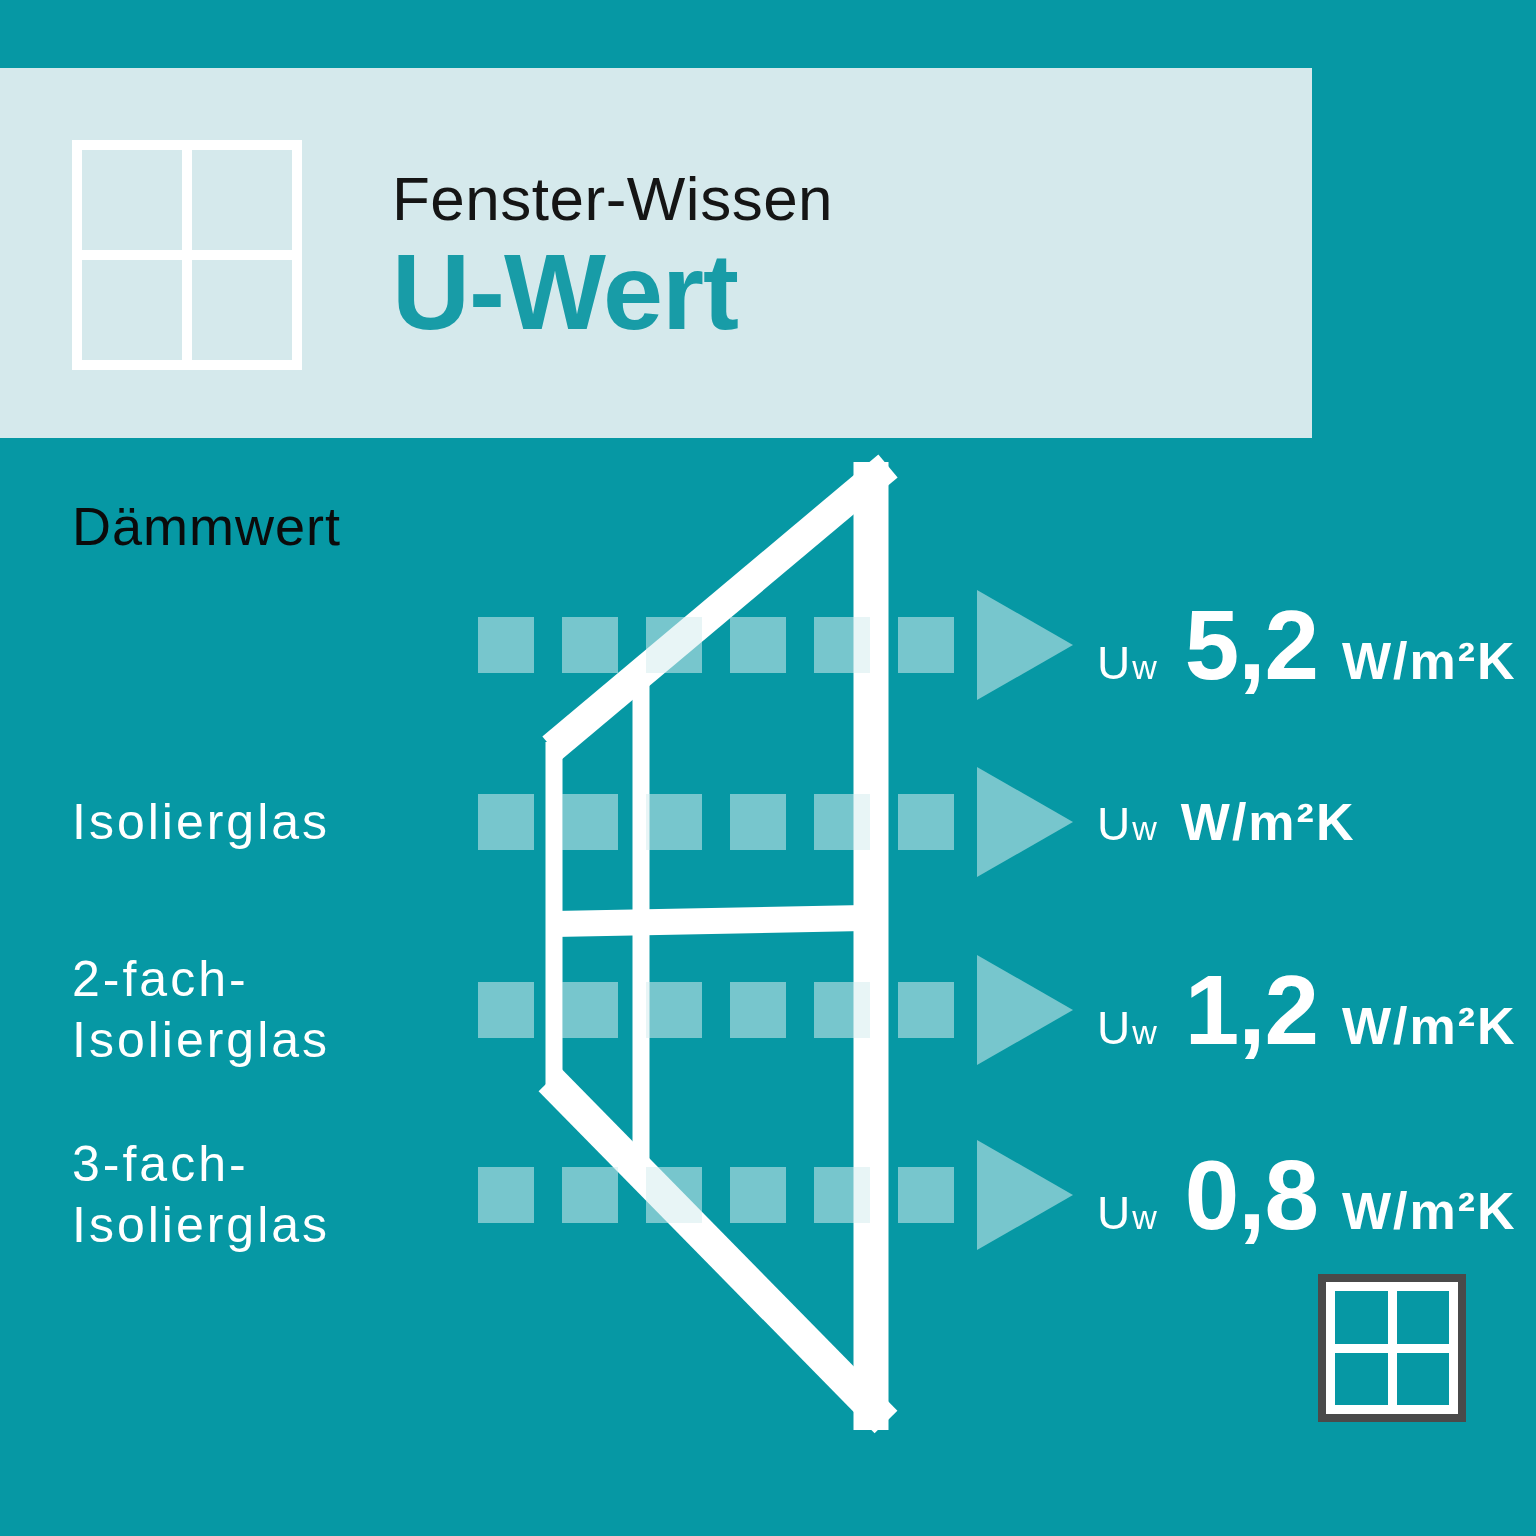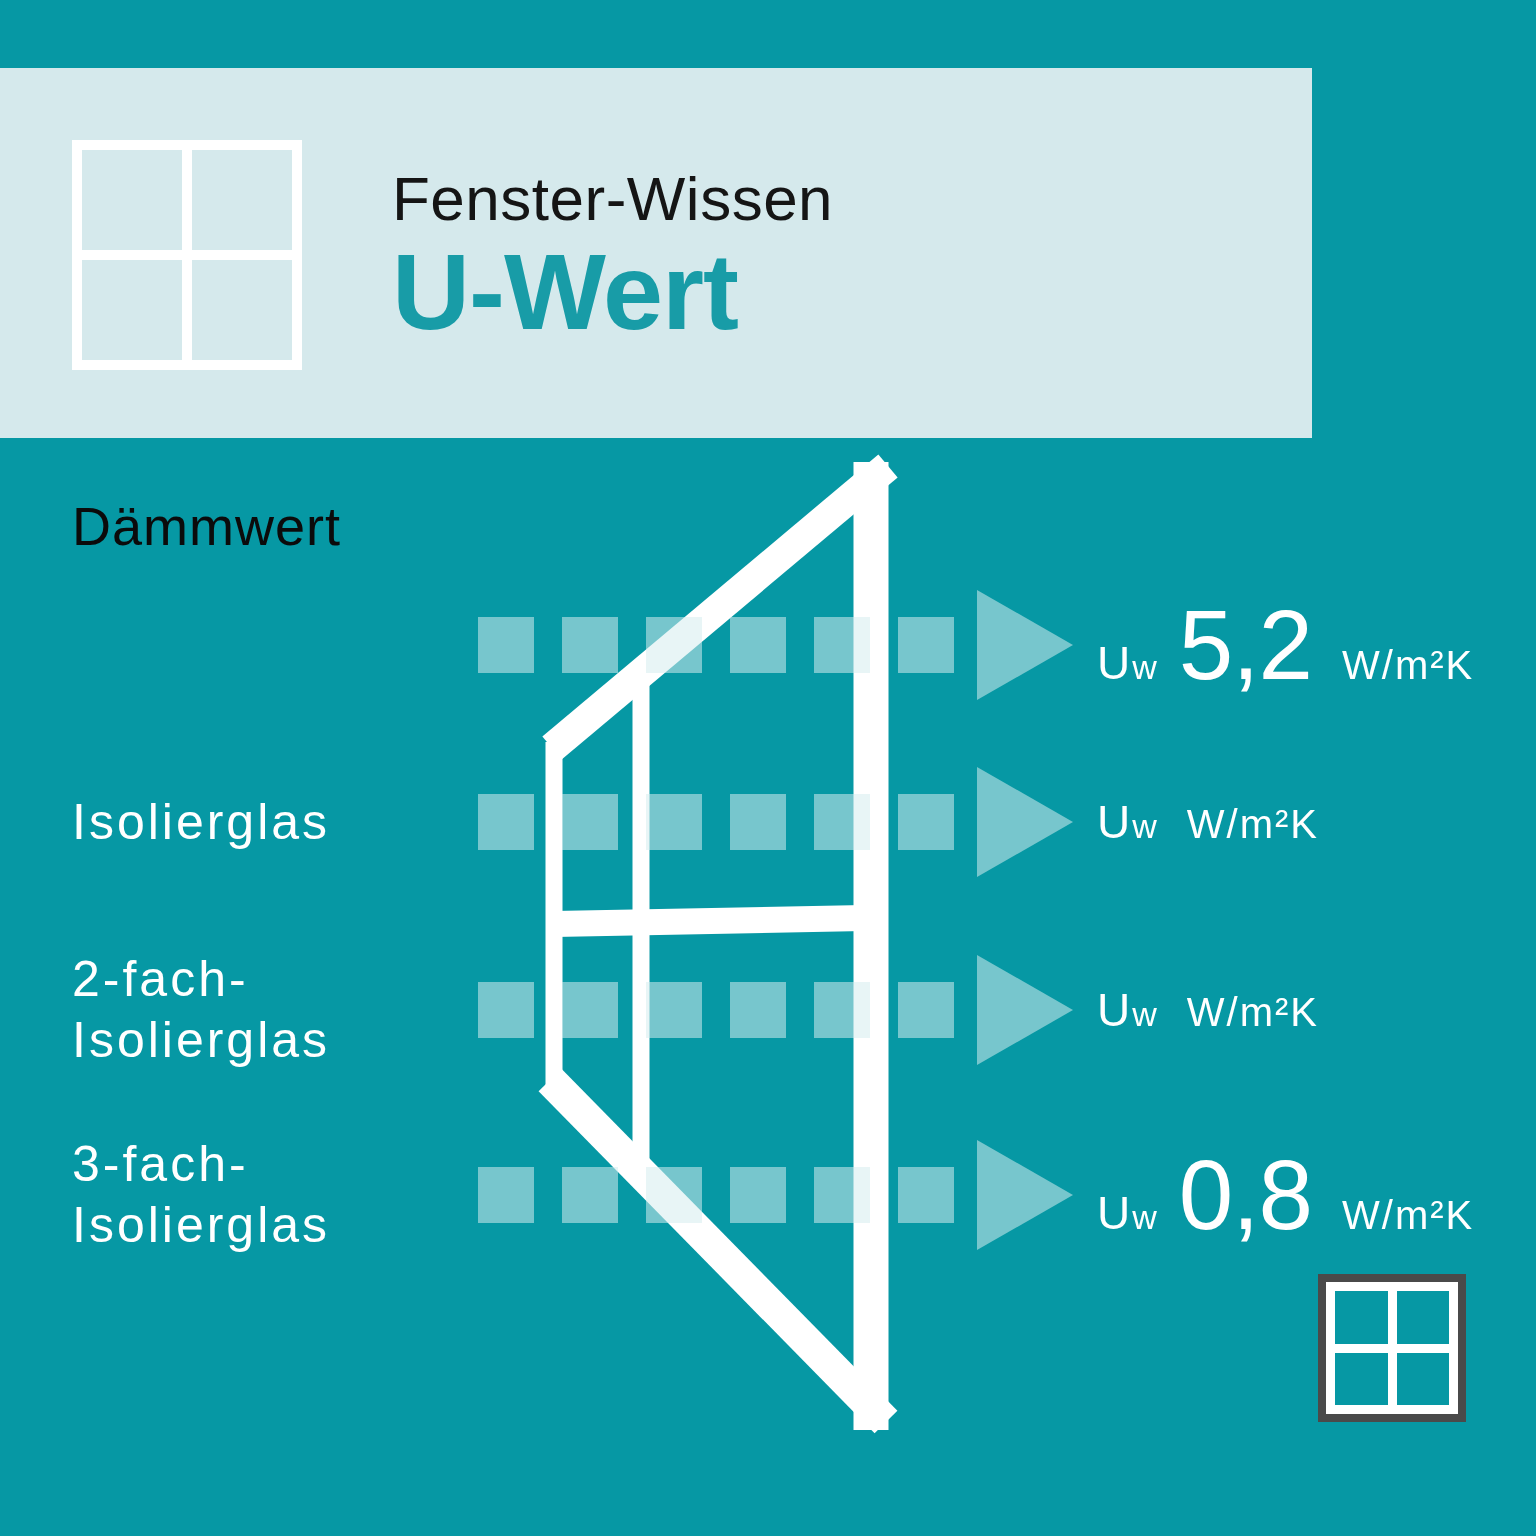--- a/index.html
+++ b/index.html
@@ -54,22 +54,22 @@
     width:0;height:0;
     border-top:55px solid transparent;border-bottom:55px solid transparent;
     border-left:96px solid var(--flow,rgba(214,236,238,0.55));
   }
   .value{
     position:absolute;left:1097px;transform:translateY(-50%);z-index:2;
     display:flex;align-items:baseline;color:#ffffff;white-space:nowrap;
   }
   .value .u-sym{font-size:46px;font-weight:300;line-height:1;}
   .value .u-sub{font-size:34px;font-weight:300;line-height:1;margin-left:2px;}
-  .value .num{font-size:98px;font-weight:400;line-height:1;margin-left:22px;letter-spacing:-1px;}
-  .value .unit{font-size:40px;font-weight:400;line-height:1;margin-left:30px;letter-spacing:2px;}
+  .value .num{font-size:98px;font-weight:700;line-height:1;margin-left:28px;letter-spacing:-1px;}
+  .value .unit{font-size:52px;font-weight:700;line-height:1;margin-left:24px;letter-spacing:2px;}
 
   .r1{top:645px;} .r2{top:822px;} .r3{top:1010px;} .r4{top:1195px;}
 
   
   .logo{
     position:absolute;left:1318px;top:1274px;width:148px;height:148px;z-index:2;
     background:#ffffff;box-sizing:border-box;
     border:8px solid var(--logoframe,#4A4A4A);padding:9px;
     display:grid;grid-template-columns:1fr 1fr;grid-template-rows:1fr 1fr;gap:9px;
   }
@@ -150,20 +150,21 @@
     <div class="dot"></div>
     <div class="dot"></div>
     <div class="dot"></div>
     <div class="dot"></div>
     <div class="dot"></div>
   </div>
   <div class="arrowhead r3"></div>
   <div class="value r3">
     <span class="u-sym">U</span>
     <span class="u-sub">w</span>
+    <span class="num">1,2</span>
     <span class="unit">W/m²K</span>
   </div>
 
   <div class="row-label r4">
     <div>3-fach-</div>
     <div>Isolierglas</div>
   </div>
   <div class="dots r4">
     <div class="dot"></div>
     <div class="dot"></div>

